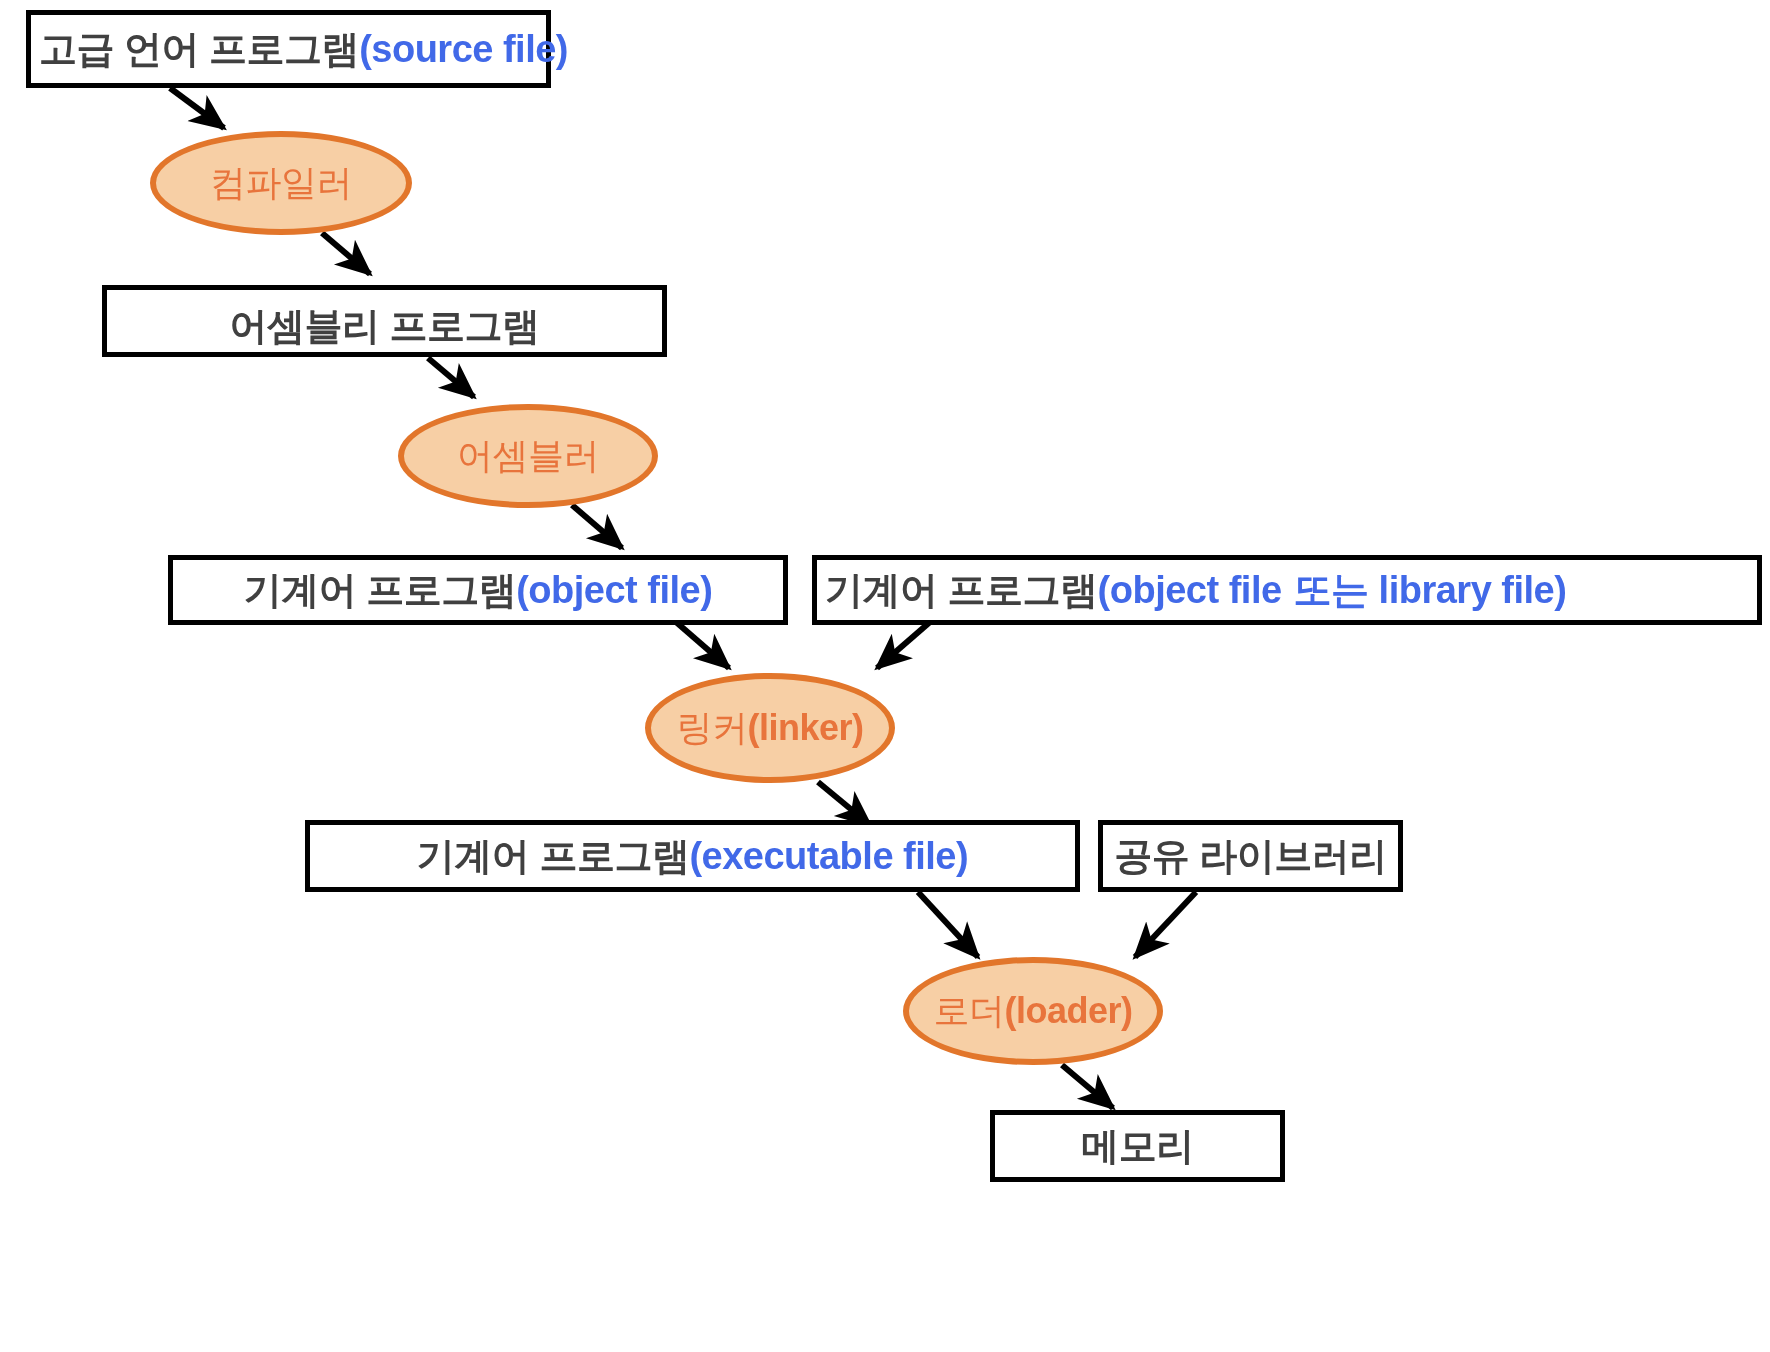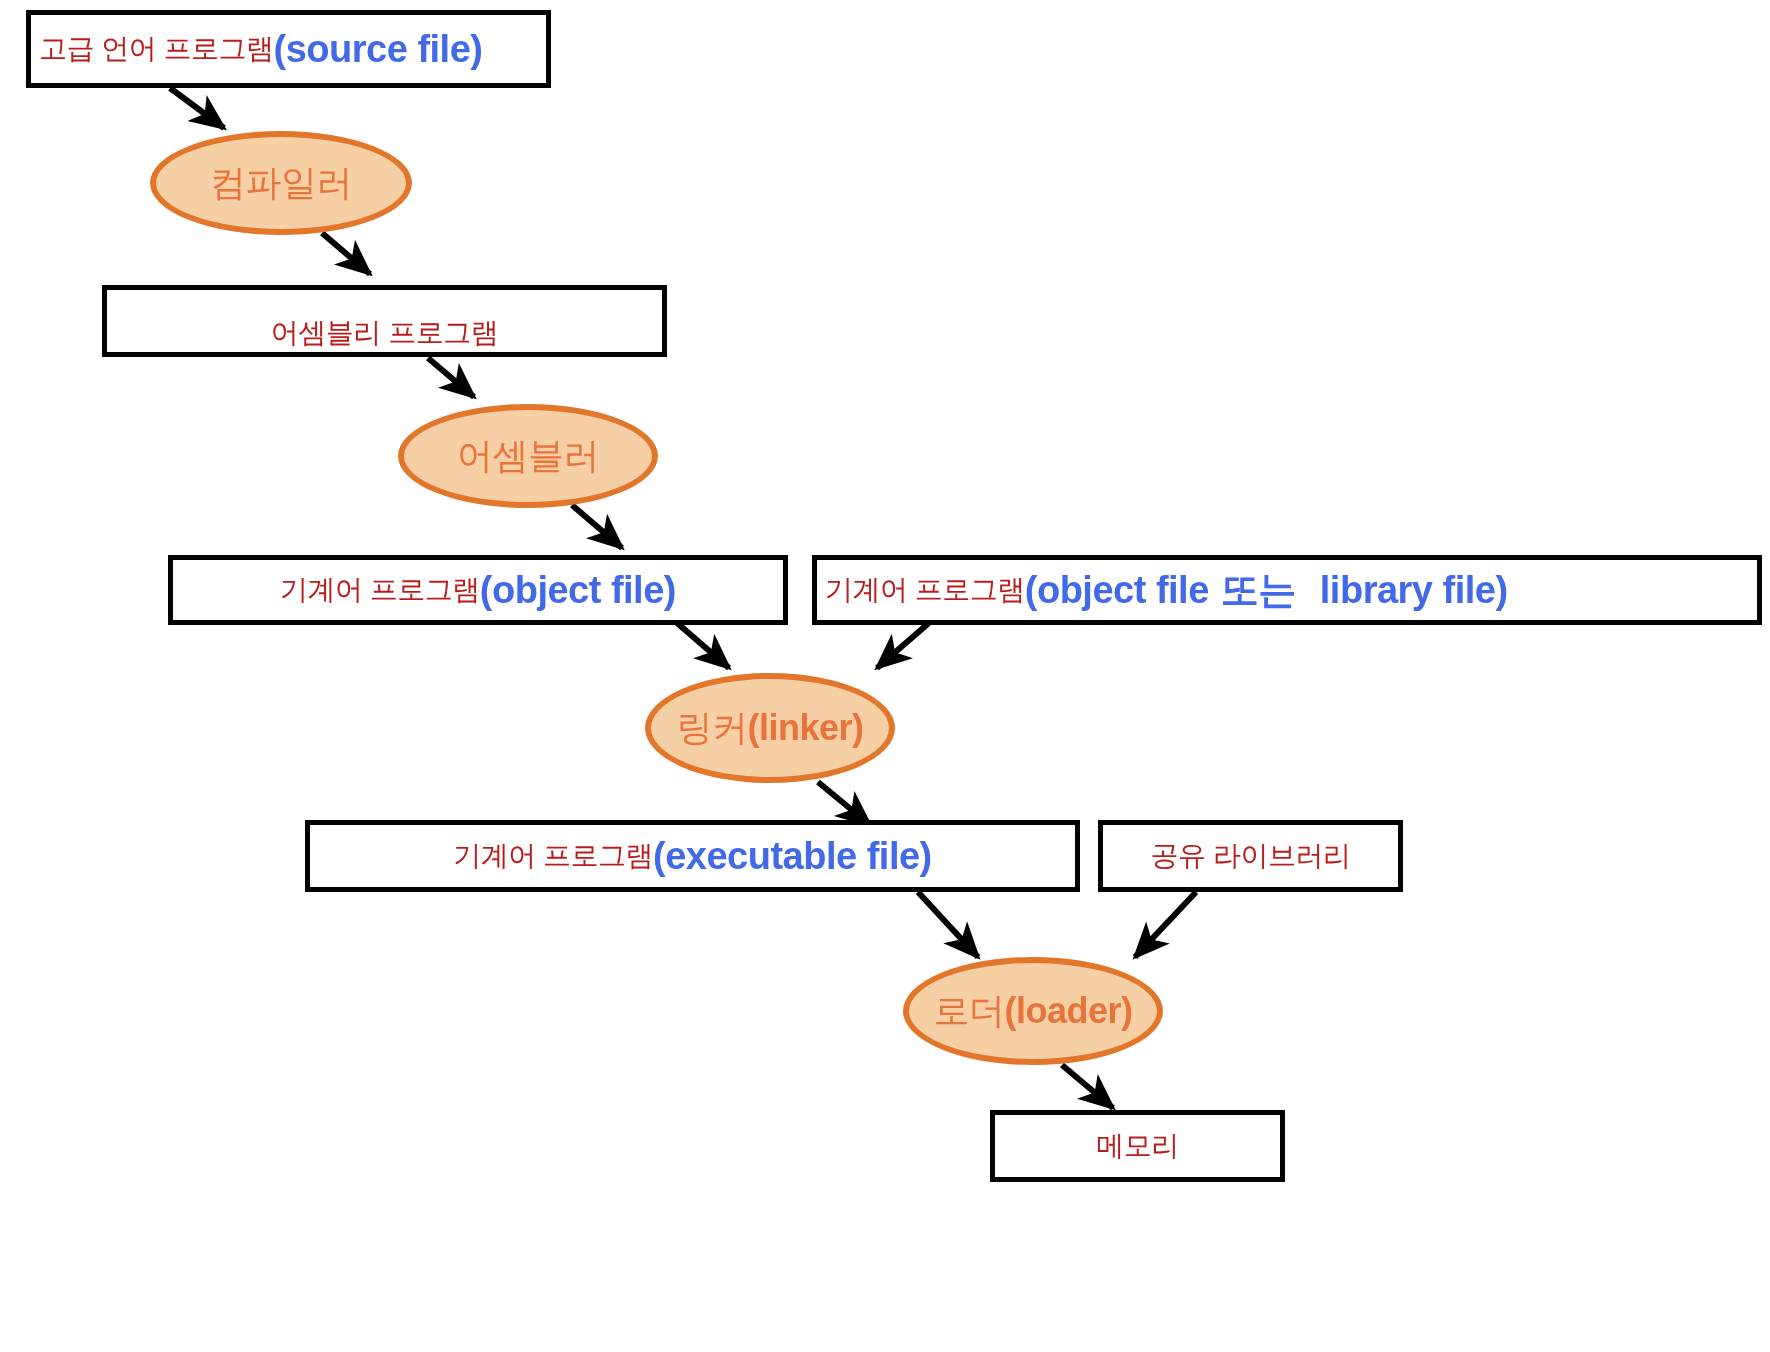--- a/index.html
+++ b/index.html
@@ -30,23 +30,23 @@
     box-sizing: border-box;
     background: #ffffff;
     border: 5px solid #000000;
     display: flex;
     align-items: center;
     justify-content: center;
     color: #000000;
     white-space: nowrap;
   }
   .node-box .ko {
-    font-size: 28px;
-    font-weight: 400;
-    color: #b91c1c;
+    font-size: 38px;
+    font-weight: 700;
+    color: #404040;
     letter-spacing: -0.5px;
   }
   .node-box .en {
     font-size: 38px;
     font-weight: bold;
     color: #4169E8;
     letter-spacing: -0.5px;
   }
   .node-ellipse {
     position: absolute;
@@ -120,21 +120,21 @@
 
   <div class="node-box" style="left:168px; top:555px; width:620px; height:70px;">
     <span class="ko">기계어 프로그램</span>
     <span class="en">(object file)</span>
   </div>
 
   <div class="node-box" style="left:812px; top:555px; width:950px; height:70px; justify-content:flex-start; padding-left:8px;">
     <span class="ko">기계어 프로그램</span>
     <span class="en">(object file</span>
     <span class="en" style="margin-left:12px;">또는</span>
-    <span class="en" style="margin-left:24px;">library file)</span>
+    <span class="en" style="margin-left:10px;">library file)</span>
   </div>
 
   <div class="node-ellipse" style="left:645px; top:673px; width:250px; height:110px;">
     <span class="elabel">
       <span>링커</span><span class="en-part">(linker)</span>
     </span>
   </div>
 
   <div class="node-box" style="left:305px; top:820px; width:775px; height:72px;">
     <span class="ko">기계어 프로그램</span>

